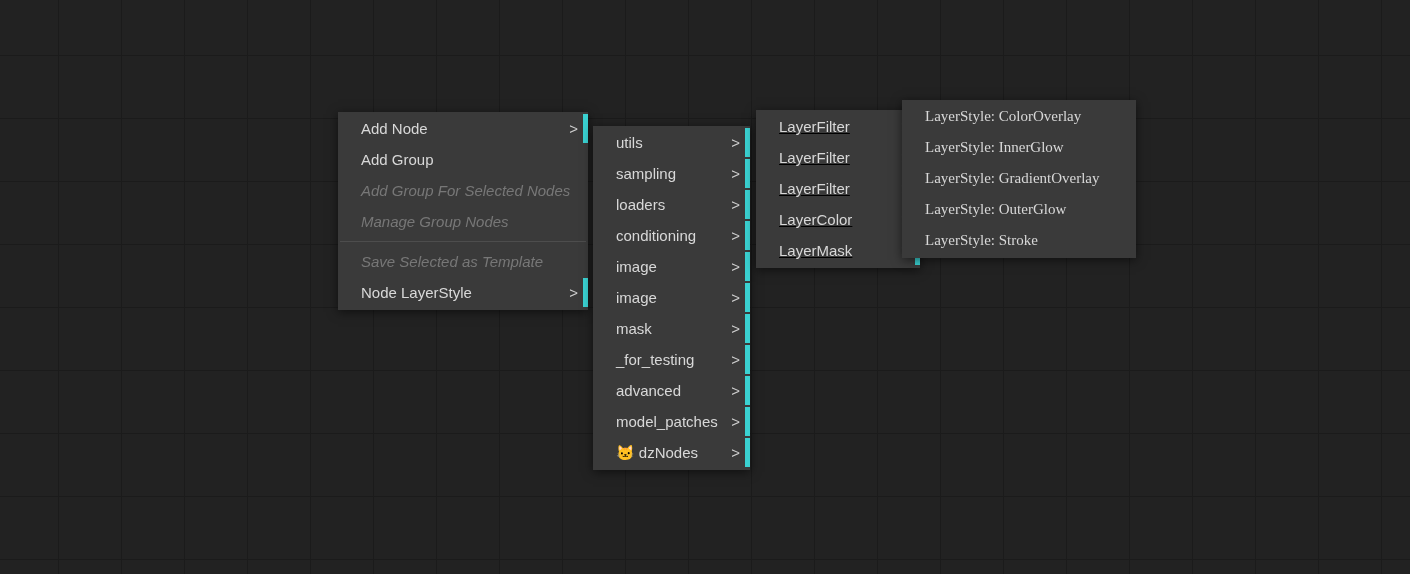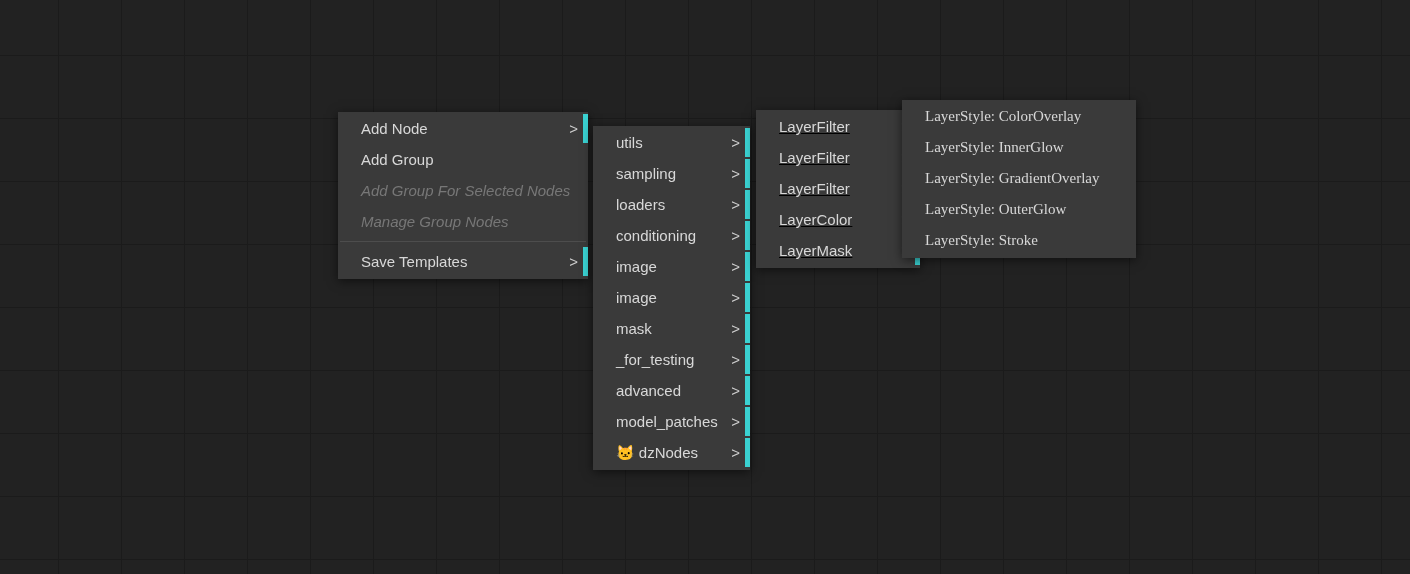--- a/index.html
+++ b/index.html
@@ -88,22 +88,25 @@
   <div class="menu-item no-sub">
     <span>Add Group</span>
   </div>
   <div class="menu-item no-sub disabled">
     <span>Add Group For Selected Nodes</span>
   </div>
   <div class="menu-item no-sub disabled">
     <span>Manage Group Nodes</span>
   </div>
   <div class="separator"></div>
-  <div class="menu-item has-sub">
-    <span>Save Templates</span>
+  <div class="menu-item no-sub disabled">
+    <span>Save Selected as Template</span>
+  </div>
+  <div class="menu-item has-sub">
+    <span>Node LayerStyle</span>
     <span class="arrow">&gt;</span>
     <span class="accent"></span>
   </div>
 </div>
 
 <div class="context-menu" id="menu-categories">
   <div class="menu-item has-sub">
     <span>utils</span>
     <span class="arrow">&gt;</span>
     <span class="accent"></span>

